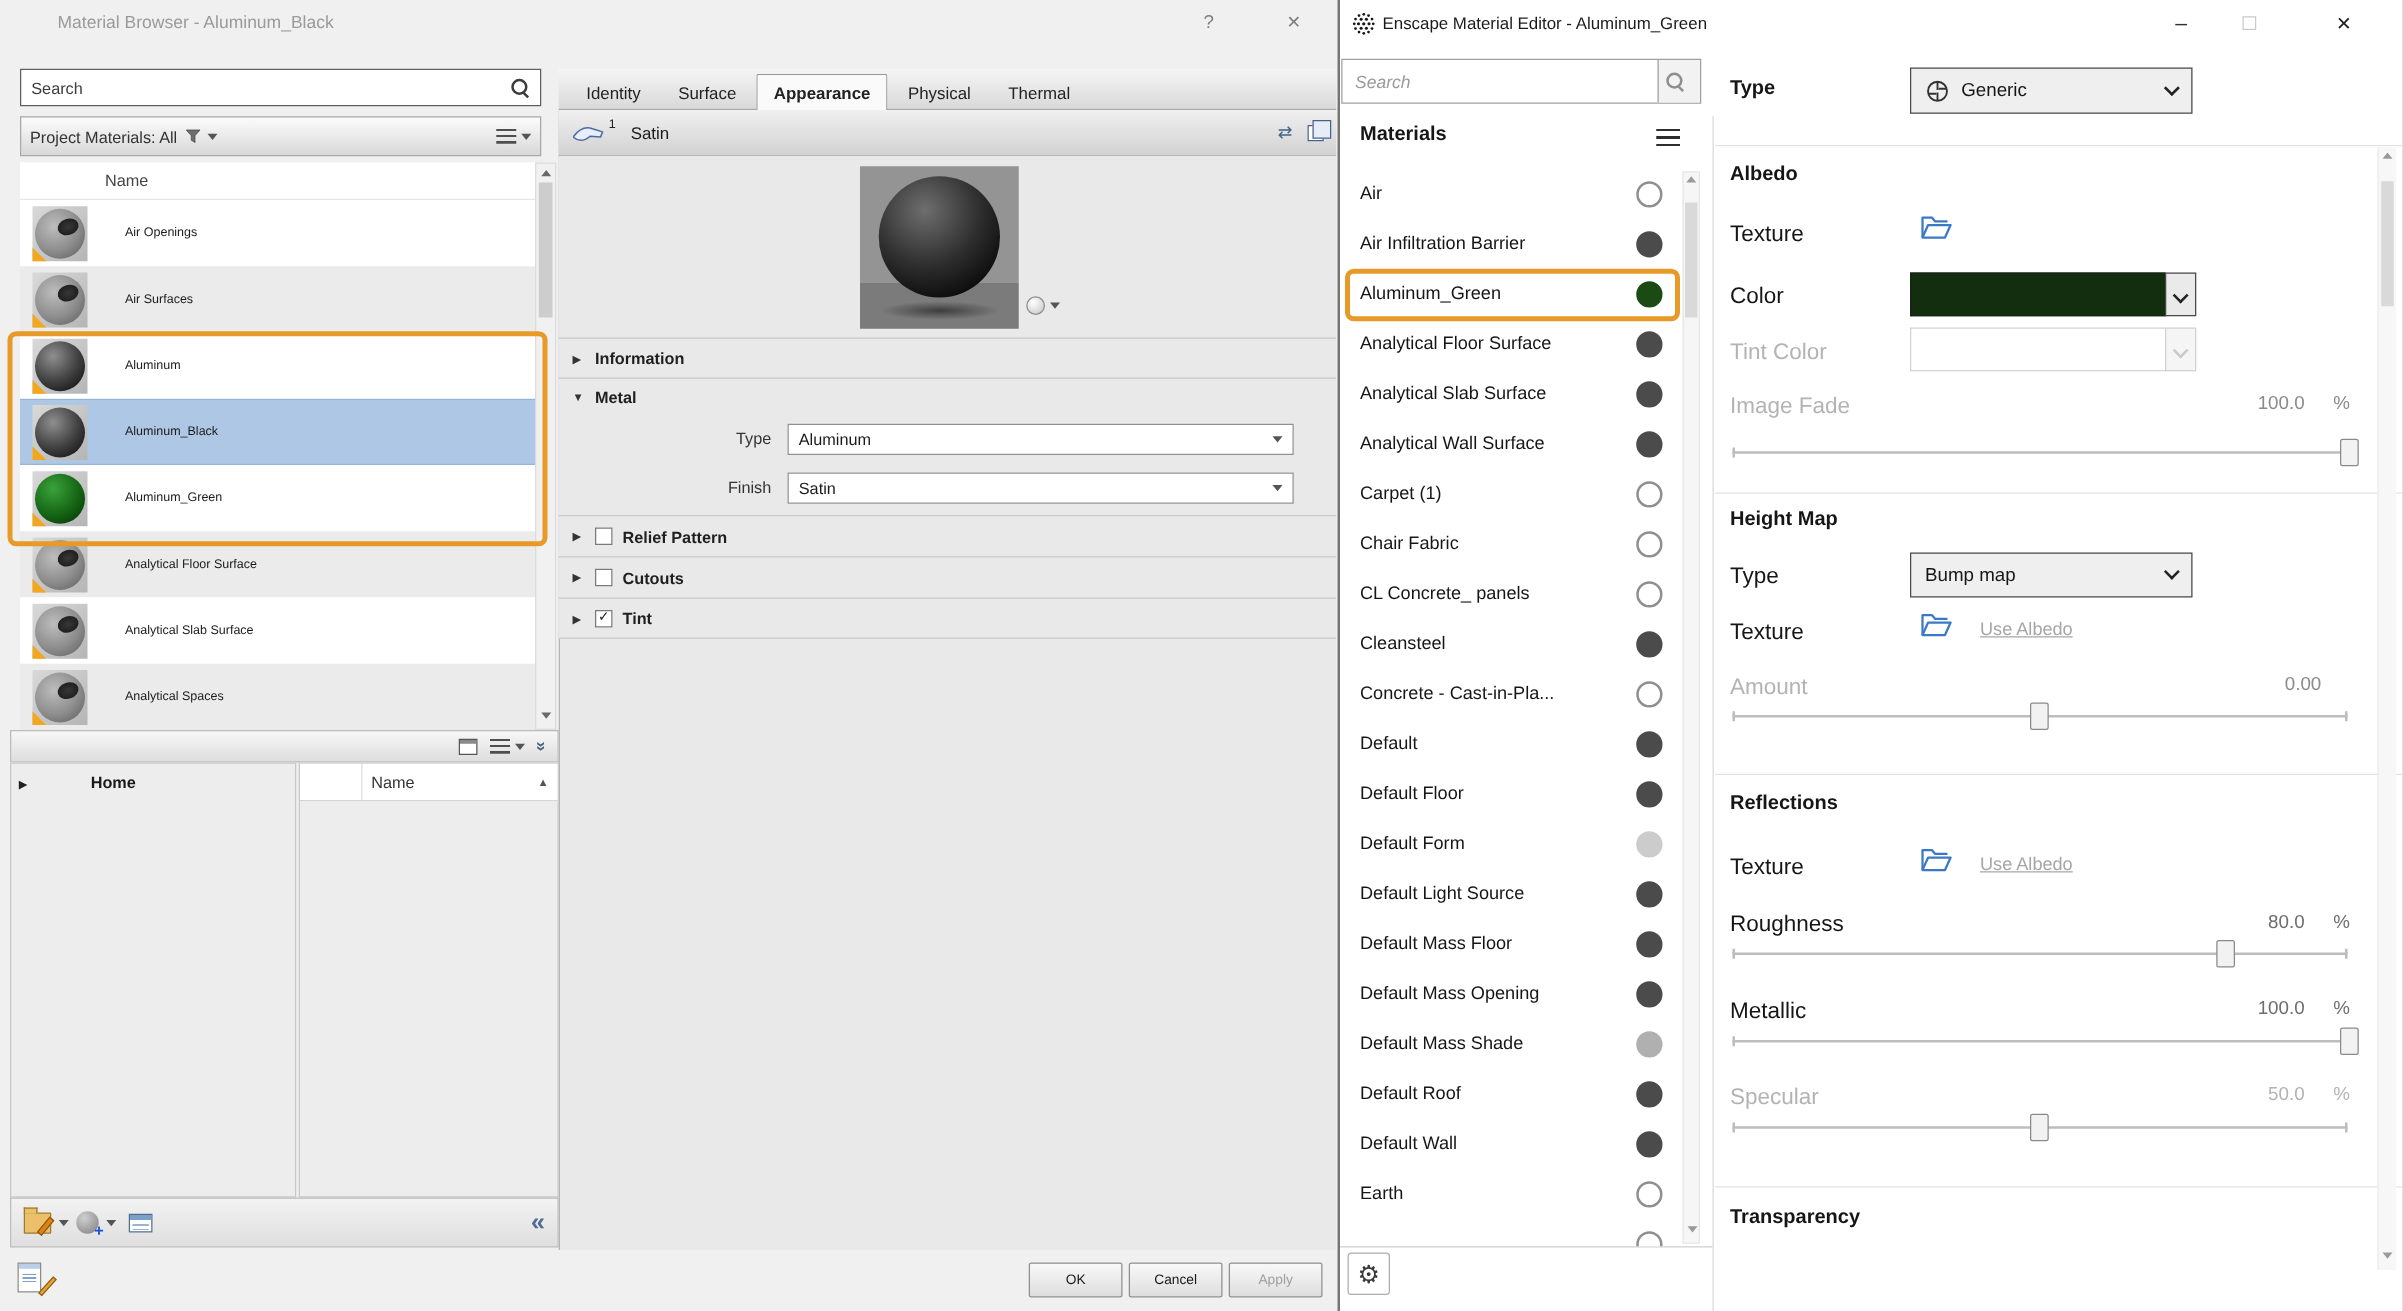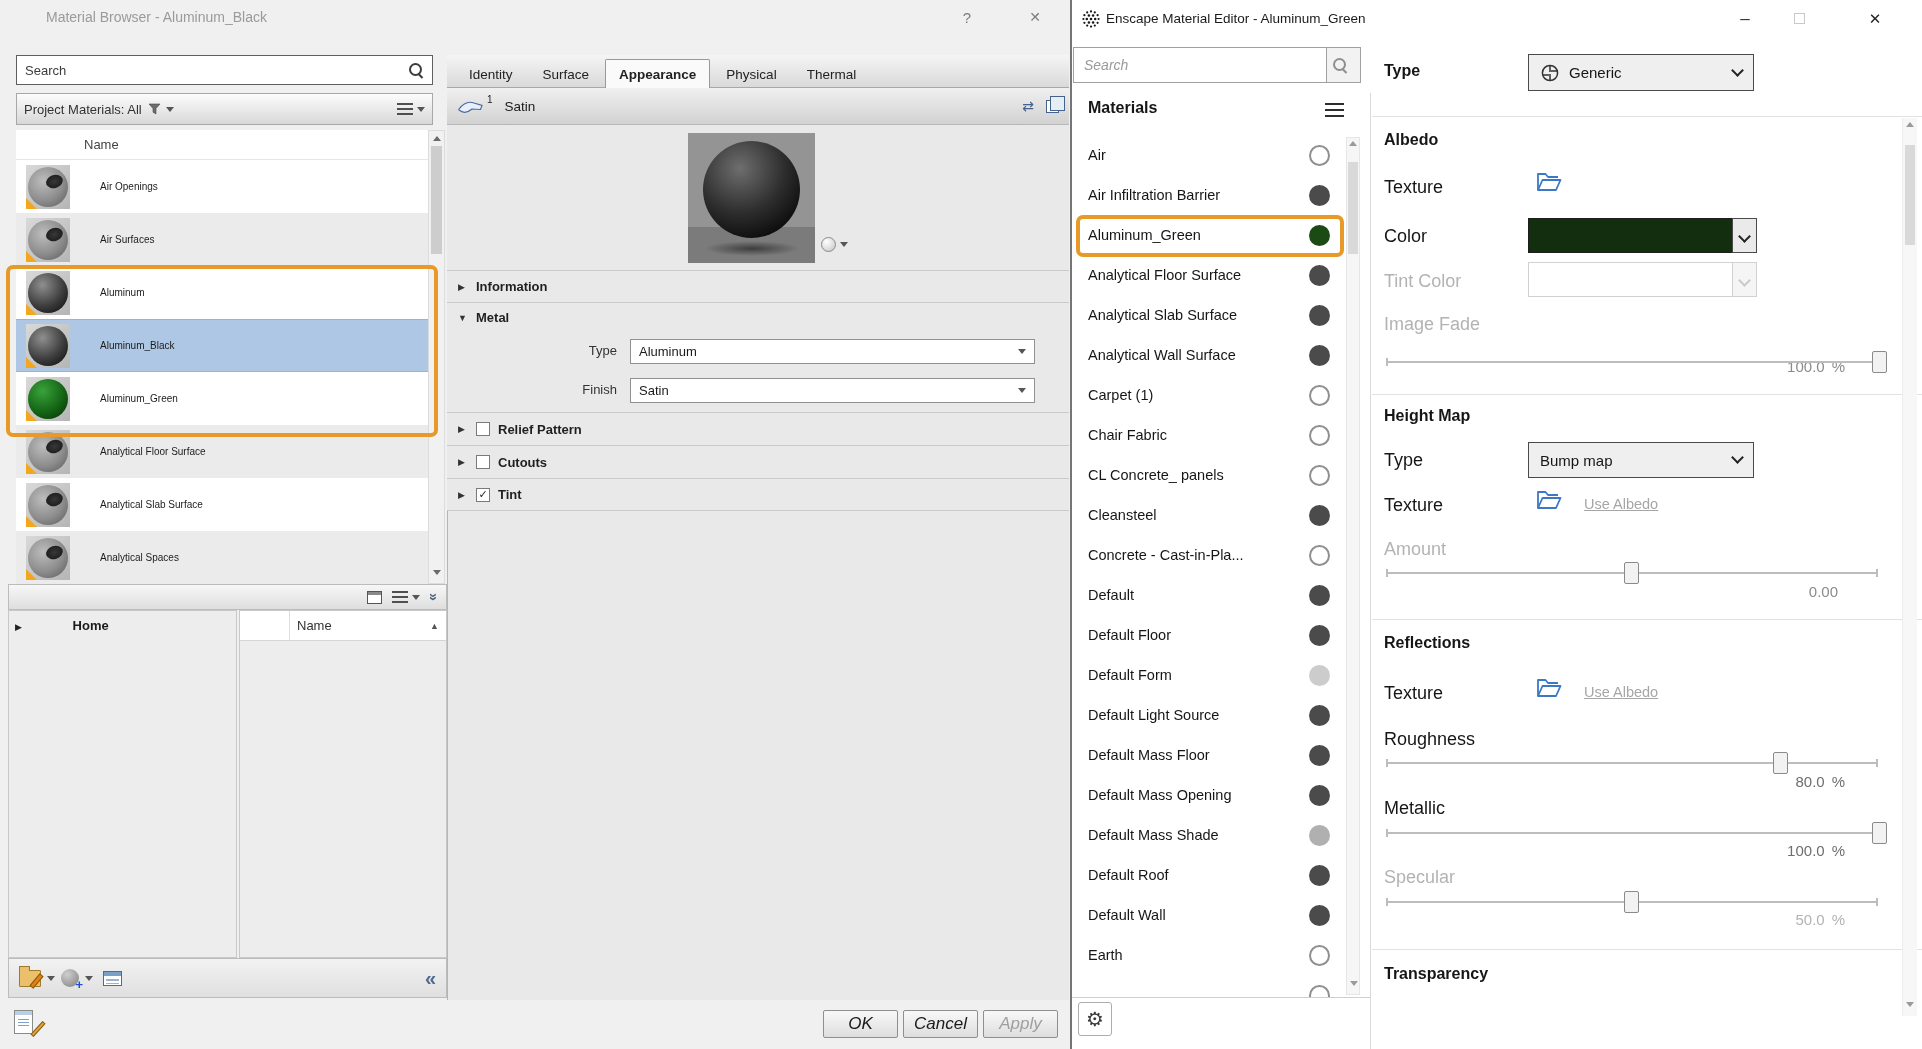--- a/index.html
+++ b/index.html
@@ -126,22 +126,22 @@
         font-size:11px; color:#222; line-height:1; }
   #sec-info { height:32px; }
   #metal-fields { position:relative; height:80px; background:#e9e9e9; }
   .flabel { position:absolute; left:0; width:170px; text-align:right; font-size:13px; color:#333; }
   .fcombo { position:absolute; left:183px; width:405px; height:25px; background:#fff; border:1px solid #919191;
             display:flex; align-items:center; padding:0 8px; font-size:13px; color:#1a1a1a; }
   .fcombo .caret { margin-left:auto; }
   #sec-relief,#sec-cutouts,#sec-tint { height:33px; }
 
   .btn { position:absolute; width:75px; height:28px; background:linear-gradient(#f8f8f8,#dedede);
-         border:1px solid #8f8f8f; border-radius:2px; font-size:17px; color:#1a1a1a;
-         display:flex; align-items:center; justify-content:center; top:1010px;font-style:italic; }
+         border:1px solid #8f8f8f; border-radius:2px; font-size:11px; color:#1a1a1a;
+         display:flex; align-items:center; justify-content:center; top:1010px; }
   #btn-ok { left:823px; } #btn-cancel { left:903px; } #btn-apply { left:983px; color:#9f9f9f; }
 
   #rv-editicon { position:absolute; left:14px; top:1008px; width:26px; height:30px; }
   #rv-editicon .page { position:absolute; left:0; top:2px; width:19px; height:24px; background:#fff; border:1px solid #8a8a8a;
                        box-shadow:inset 0 4px 0 #b9cfe8; }
   #rv-editicon .page::after { content:""; position:absolute; left:3px; top:8px; width:11px; height:8px;
                               background:repeating-linear-gradient(to bottom,#7fa3c8 0 1px, transparent 1px 3px); }
   #rv-editicon .pencil { position:absolute; right:0; bottom:0; width:4px; height:18px; background:#e8a23c; border:1px solid #8a6015;
                          transform:rotate(42deg); }
 
@@ -175,21 +175,21 @@
 
   #ens-lscroll { position:absolute; left:274px; top:137px; width:14px; height:858px; background:#f6f6f6; border:1px solid #e6e6e6; }
   #ens-lscroll .thumbbar { margin:1px; height:92px; background:#d9d9d9; margin-top:16px; }
   #ens-lscroll .tri-up { margin:3px auto; border-bottom-color:#9a9a9a; }
   #ens-lscroll .tri-dn { position:absolute; bottom:3px; left:3px; border-top-color:#9a9a9a; }
   #ens-vdiv { position:absolute; left:298px; top:93px; width:1px; height:956px; background:#dadada; }
 
   .ens-lab { position:absolute; font-size:18px; color:#161616; }
   .ens-lab.b { font-weight:bold; font-size:16px; }
   .ens-lab.dis { color:#b3b3b3; }
-  .pval { position:absolute; width:120px; display:flex; justify-content:flex-end; gap:7px; font-size:15px; color:#8b8b8b; left:653px;margin-top:44px; }
+  .pval { position:absolute; width:120px; display:flex; justify-content:flex-end; gap:23px; font-size:15px; color:#8b8b8b; left:688px; }
   .hline { position:absolute; left:300px; width:552px; height:1px; background:#e2e2e2; }
 
   .ens-combo { position:absolute; left:456px; width:226px; height:37px; border:1px solid #4a4a4a; background:#efefef;
                display:flex; align-items:center; padding:0 11px; gap:9px; font-size:15px; color:#161616; }
   .chev { width:9px; height:9px; border-right:2.5px solid #222; border-bottom:2.5px solid #222; transform:rotate(45deg);
           margin-top:-5px; margin-left:auto; flex:none; }
   .chev.dis { border-color:#c9c9c9; }
 
   .swatch { position:absolute; left:456px; width:205px; height:35px; }
   .swbtn { position:absolute; left:660px; width:25px; height:35px; background:#eaeaea; display:flex; align-items:center; justify-content:center; }

